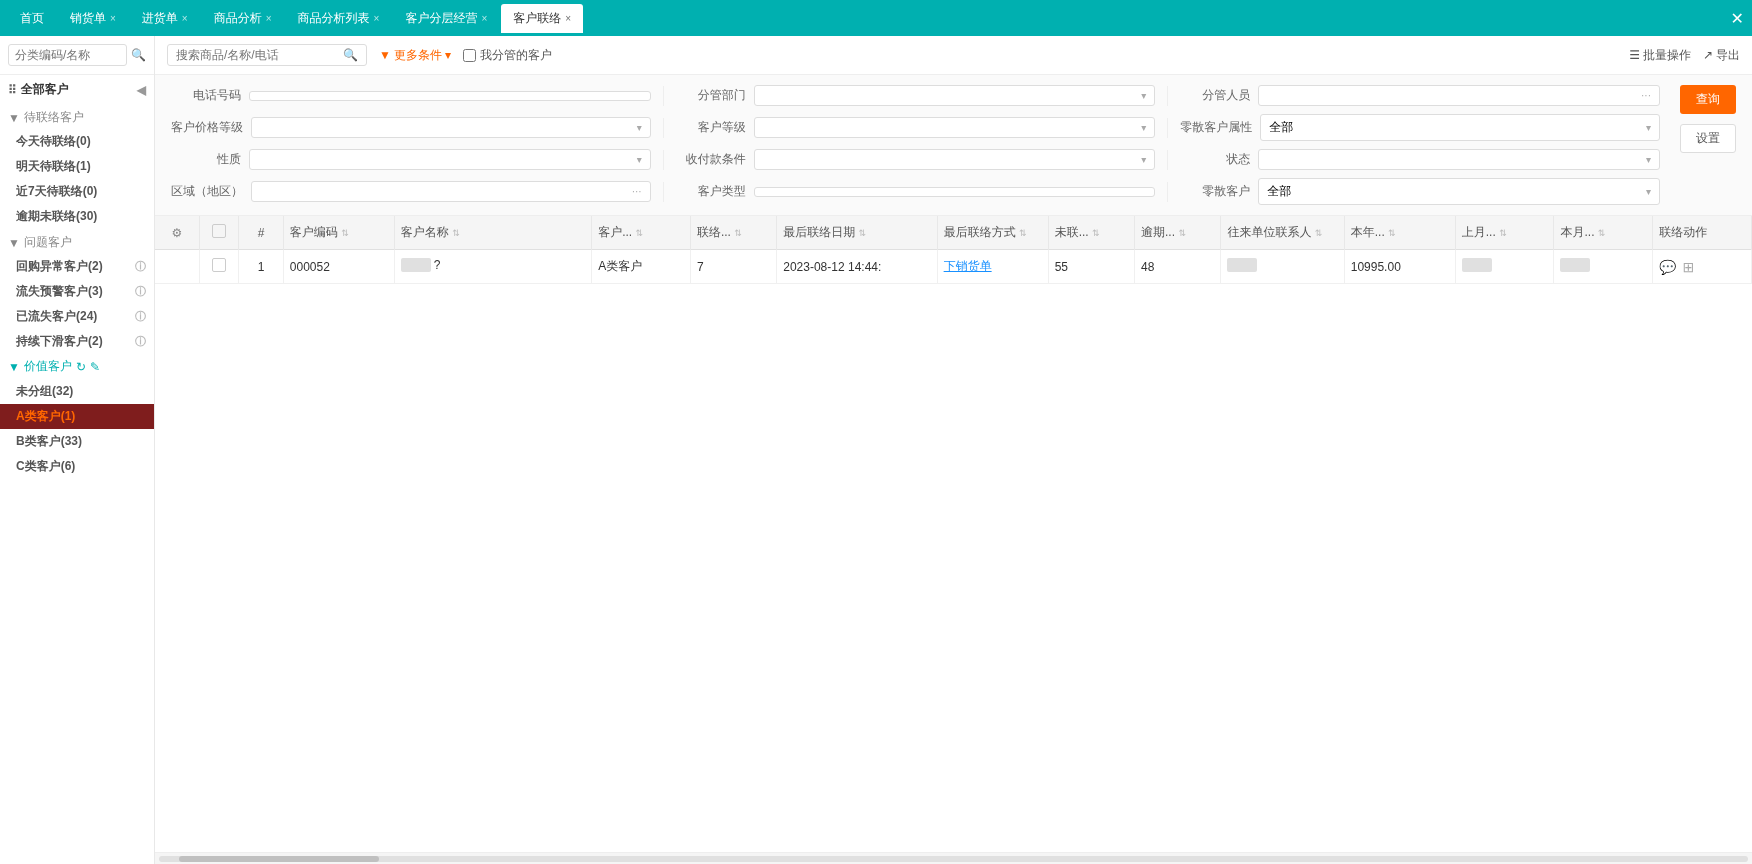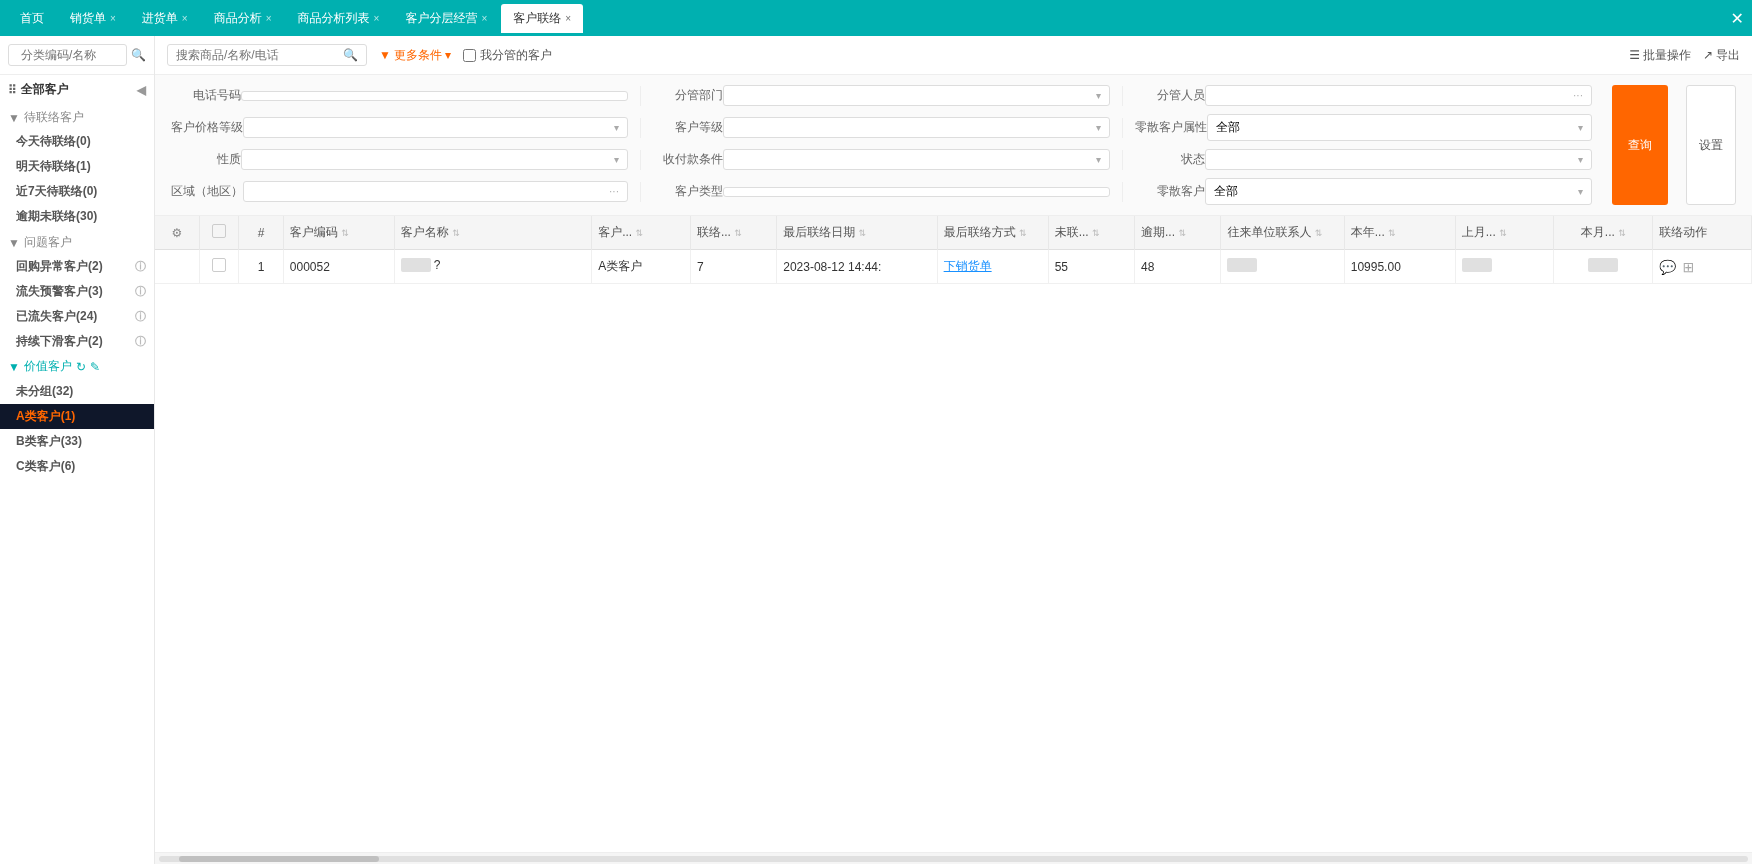--- a/index.html
+++ b/index.html
@@ -61,21 +61,21 @@
     }
     .sidebar-search {
       padding: 8px;
       display: flex;
       align-items: center;
       border-bottom: 1px solid #eee;
     }
     .sidebar-search input {
       border: 1px solid #ddd;
       border-radius: 3px;
-      padding: 3px 12px;
+      padding: 3px 6px;
       width: 100%;
       outline: none;
       color: #999;
     }
     .sidebar-search .search-btn {
       margin-left: 4px;
       color: #00b0b0;
       cursor: pointer;
     }
     .sidebar-section-header {
@@ -104,21 +104,21 @@
     .sidebar-item {
       padding: 4px 8px 4px 16px;
       color: #555;
       cursor: pointer;
       display: flex;
       align-items: center;
       justify-content: space-between;
       font-weight: bold;
     }
     .sidebar-item.active {
-      background: #0f172a;
+      background: #7f1d1d;
       color: #ff6600;
     }
     .sidebar-item .info-icon {
       color: #bbb;
       font-size: 11px;
     }
 
     
     .content-area {
       flex: 1;
@@ -190,21 +190,21 @@
       margin-bottom: 8px;
       gap: 8px;
     }
     .filter-row:last-child {
       margin-bottom: 0;
     }
     .filter-field {
       display: flex;
       align-items: center;
       flex: 1;
-      gap: 0;
+      gap: 8px;
     }
     .filter-label {
       color: #666;
       white-space: nowrap;
       min-width: 70px;
       text-align: right;
     }
     .filter-input {
       flex: 1;
       border: 1px solid #ddd;
@@ -241,22 +241,22 @@
       background: #fff;
       color: #555;
       border: 1px solid #ddd;
       border-radius: 3px;
       padding: 5px 12px;
       cursor: pointer;
       white-space: nowrap;
     }
     .filter-actions-right {
       display: flex;
-      flex-direction: row;
-      gap: 18px;
+      flex-direction: column;
+      gap: 10px;
       margin-left: 12px;
     }
 
     
     .table-container {
       flex: 1;
       overflow: auto;
     }
     table {
       width: 100%;
@@ -302,21 +302,21 @@
     .col-name { width: 160px; }
     .col-type { width: 80px; }
     .col-contact { width: 70px; }
     .col-last-date { width: 130px; }
     .col-last-method { width: 90px; }
     .col-not-contacted { width: 70px; }
     .col-overdue { width: 70px; }
     .col-company-contact { width: 100px; }
     .col-this-year { width: 90px; }
     .col-last-month { width: 80px; }
-    .col-this-month { width: 80px; text-align: center; }
+    .col-this-month { width: 80px; }
     .col-action { width: 80px; }
 
     
     .table-footer {
       border-top: 1px solid #e8e8e8;
       padding: 6px 12px;
       display: flex;
       align-items: center;
       gap: 8px;
       background: #fff;

